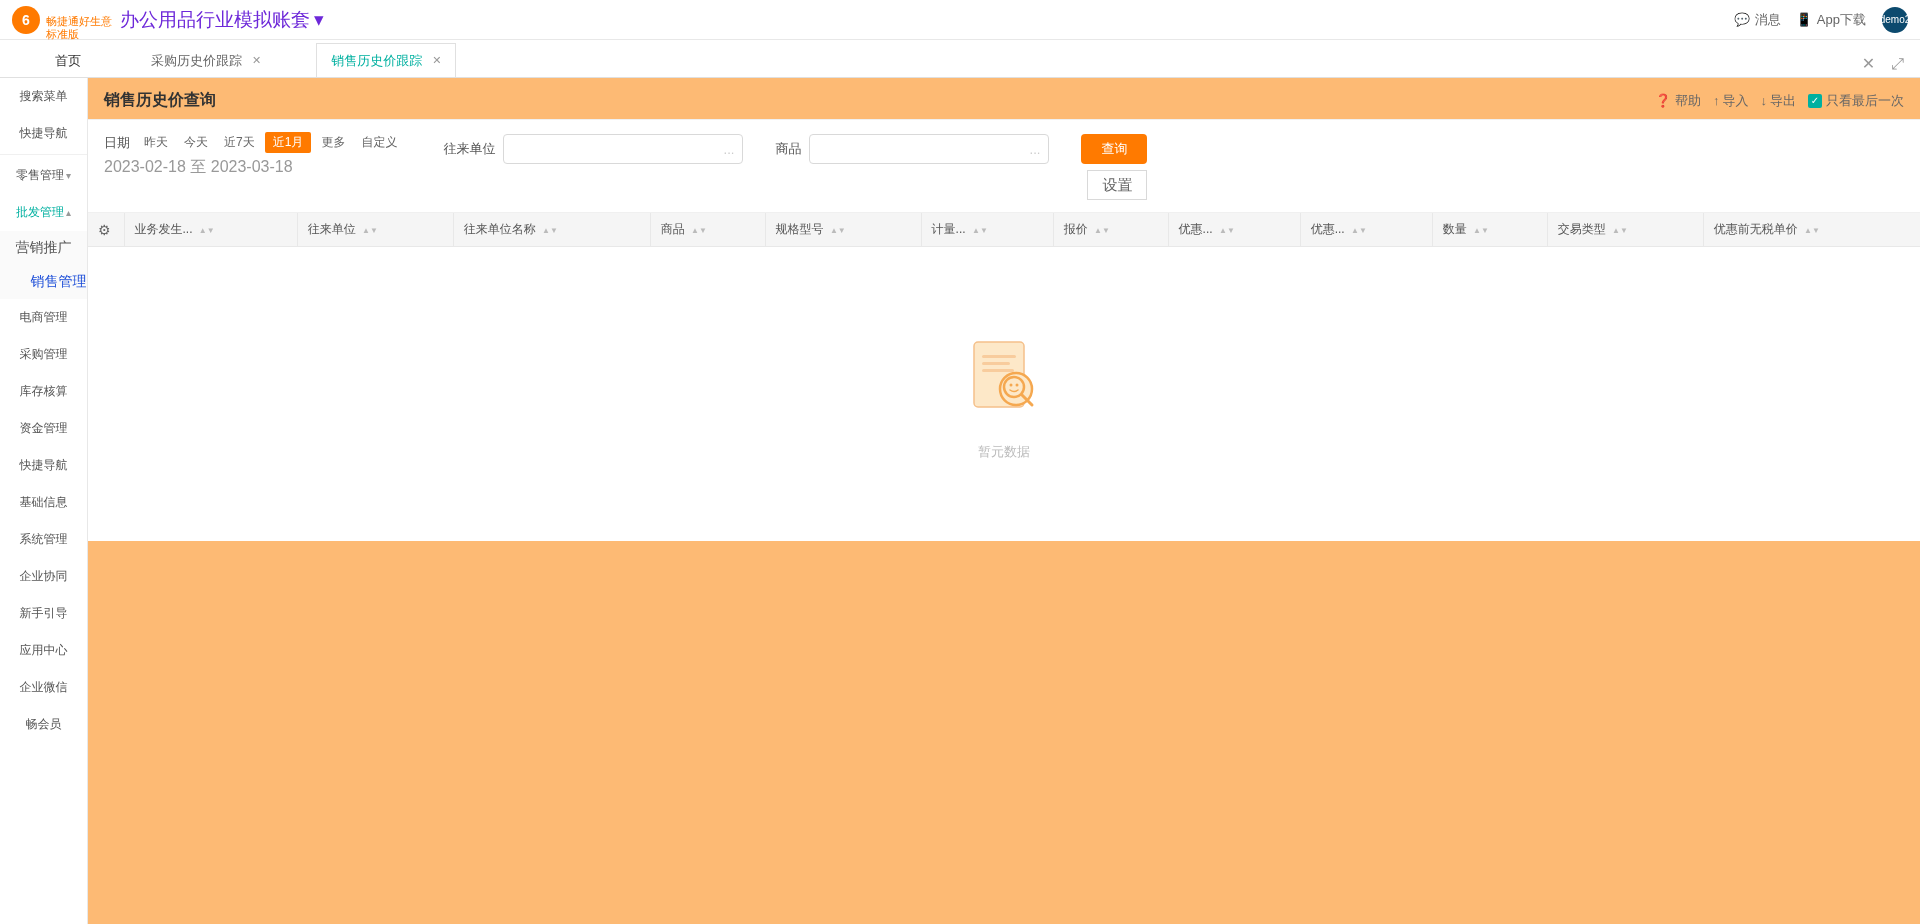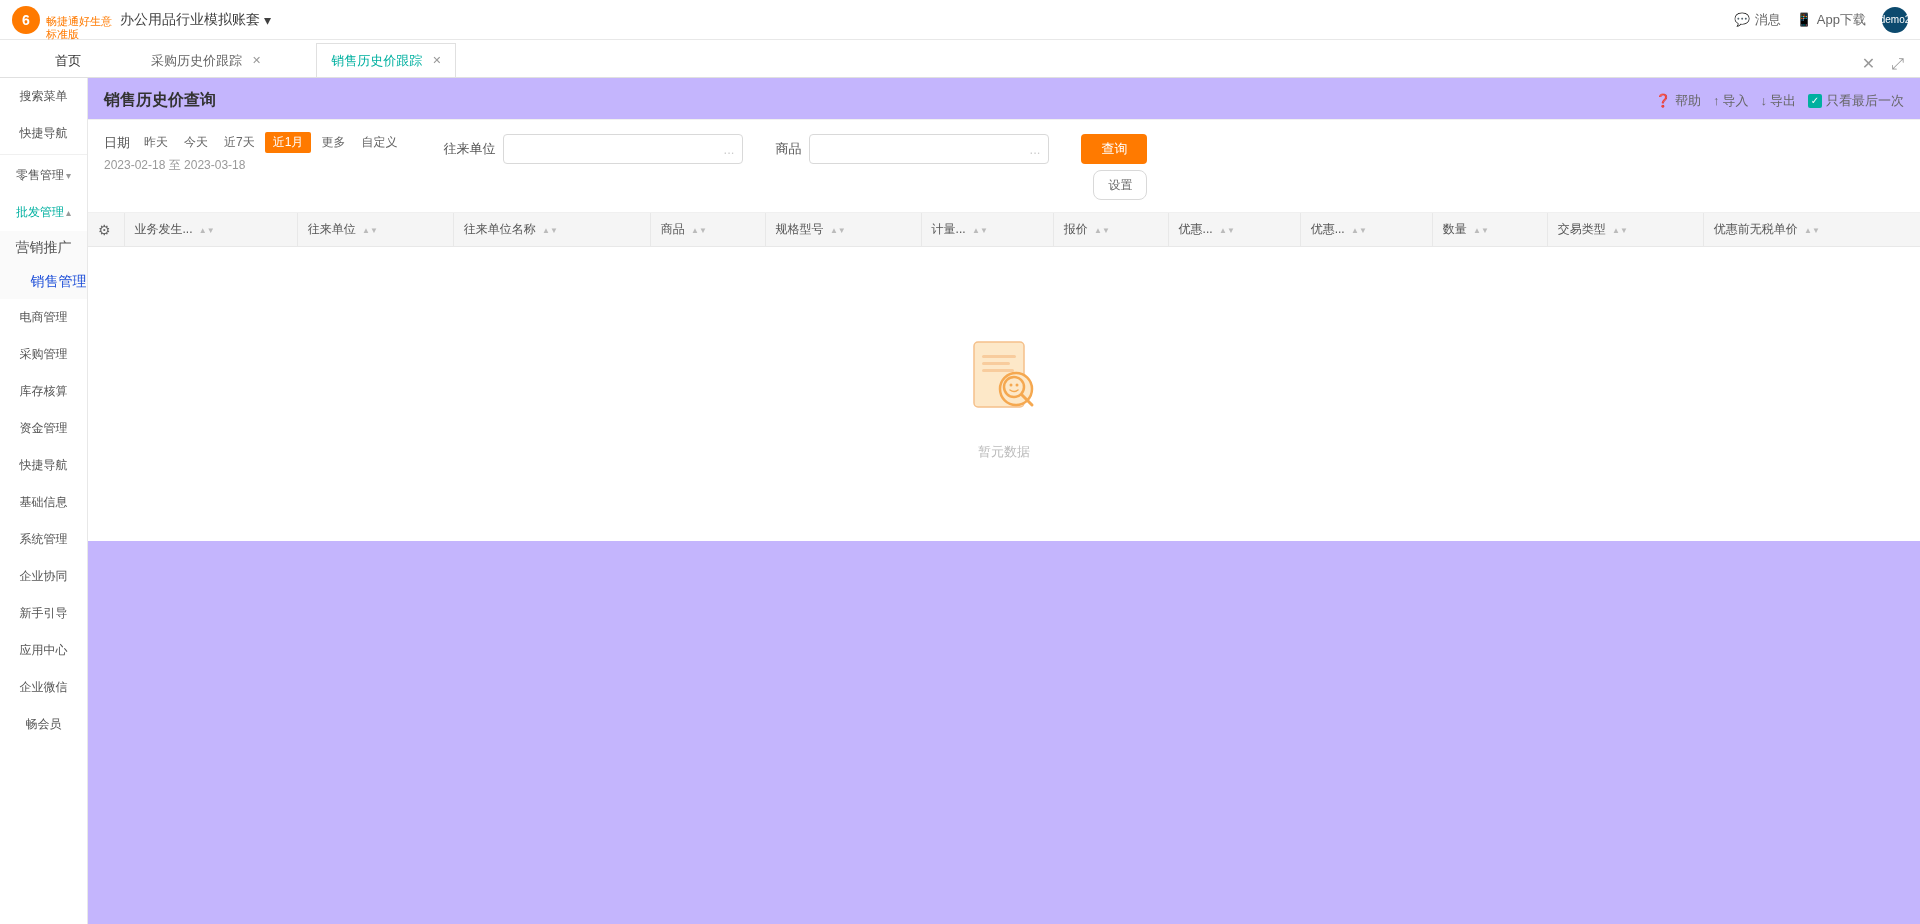--- a/index.html
+++ b/index.html
@@ -4,21 +4,21 @@
   <style>
     * { box-sizing: border-box; margin: 0; padding: 0; }
     body { font-family: "Microsoft YaHei", "PingFang SC", Arial, sans-serif; font-size: 13px; background: #f5f5f5; color: #333; height: 924px; overflow: hidden; display: flex; flex-direction: column; }
 
     
     .top-bar { height: 40px; background: #fff; border-bottom: 1px solid #e8e8e8; display: flex; align-items: center; padding: 0 12px; justify-content: space-between; flex-shrink: 0; }
     .top-bar-left { display: flex; align-items: center; gap: 8px; }
     .logo-area { display: flex; align-items: center; gap: 6px; }
     .logo-icon { width: 28px; height: 28px; background: #ff7a00; border-radius: 50%; display: flex; align-items: center; justify-content: center; color: #fff; font-size: 14px; font-weight: bold; }
     .logo-text { font-size: 11px; color: #ff7a00; line-height: 1.2; margin-top: 17px; }
-    .workspace-selector { display: flex; align-items: center; gap: 4px; color: #404040; font-size: 14px; cursor: pointer; }
+    .workspace-selector { display: flex; align-items: center; gap: 4px; color: #6d28d9; font-size: 19px; cursor: pointer; }
     .top-bar-right { display: flex; align-items: center; gap: 16px; color: #666; font-size: 13px; }
     .top-bar-right-item { display: flex; align-items: center; gap: 4px; cursor: pointer; }
     .avatar { width: 26px; height: 26px; background: #0c4a6e; border-radius: 50%; display: flex; align-items: center; justify-content: center; color: #fff; font-size: 11px; }
 
     
     .tab-bar { height: 38px; background: #fff; border-bottom: 1px solid #e0e0e0; display: flex; align-items: flex-end; flex-shrink: 0; padding-left: 0; }
     .tab { height: 34px; padding: 0 14px; display: flex; align-items: center; gap: 6px; font-size: 13px; color: #666; cursor: pointer; border: 1px solid transparent; border-bottom: none; position: relative; white-space: nowrap; margin-left: 40px; }
     .tab.home { background: #fff; color: #333; }
     .tab.active { background: #fff; color: #00b0a0; border-color: #e0e0e0; border-bottom-color: #fff; z-index: 1; }
     .tab .close-btn { font-size: 11px; color: #999; margin-left: 4px; }
@@ -33,45 +33,45 @@
     .sidebar-item { padding: 10px 4px; text-align: center; font-size: 12px; color: #555; cursor: pointer; white-space: nowrap; overflow: hidden; text-overflow: ellipsis; display: flex; flex-direction: column; align-items: center; gap: 2px; }
     .sidebar-item.active { color: #00b0a0; }
     .sidebar-item.has-sub { flex-direction: row; justify-content: center; align-items: center; gap: 2px; padding: 10px 8px; }
     .sidebar-item .arrow { font-size: 10px; color: #999; }
     .sidebar-divider { height: 1px; background: #f0f0f0; margin: 2px 0; }
     .sidebar-sub { background: #fafafa; }
     .sidebar-sub .sidebar-item { font-size: 14px; color: #555; padding: 8px 4px; }
 
     
     .content { flex: 1; overflow: auto; background: #f5f5f5; }
-    .page-container { background: #c4b5fd; margin: 0; padding: 0; min-height: 100%; }
+    .page-container { background: #fdba74; margin: 0; padding: 0; min-height: 100%; }
 
     
     .page-header { padding: 12px 16px 8px; display: flex; align-items: center; justify-content: space-between; border-bottom: 1px solid #f0f0f0; }
     .page-title { font-size: 16px; font-weight: 600; color: #333; }
     .page-header-actions { display: flex; align-items: center; gap: 12px; font-size: 13px; color: #666; }
     .page-header-actions span { display: flex; align-items: center; gap: 3px; cursor: pointer; }
     .checkbox-area { display: flex; align-items: center; gap: 4px; }
     .checkbox-teal { width: 14px; height: 14px; background: #00b0a0; border-radius: 2px; display: flex; align-items: center; justify-content: center; color: #fff; font-size: 10px; }
 
     
     .filter-bar { padding: 12px 16px; display: flex; align-items: flex-start; gap: 16px; background: #fff; border-bottom: 1px solid #f0f0f0; }
     .date-filter { display: flex; flex-direction: column; gap: 4px; }
     .date-tabs { display: flex; align-items: center; gap: 4px; font-size: 12px; }
     .date-tab { padding: 2px 6px; cursor: pointer; color: #666; border-radius: 3px; }
     .date-tab.active { background: #ff7a00; color: #fff; border-radius: 2px; padding: 2px 8px; }
-    .date-range { font-size: 12px; color: #999; }
+    .date-range { font-size: 16px; color: #999; }
     .filter-input-group { display: flex; align-items: center; gap: 8px; }
     .filter-label-inline { font-size: 13px; color: #555; white-space: nowrap; }
     .filter-input { border: 1px solid #d9d9d9; border-radius: 4px; padding: 4px 8px; font-size: 13px; height: 30px; min-width: 200px; display: flex; align-items: center; justify-content: space-between; color: #999; cursor: pointer; }
     .filter-input-dots { color: #ccc; }
 
     
     .query-btn { background: #ff7a00; color: #fff; border: none; border-radius: 4px; padding: 6px 20px; font-size: 13px; cursor: pointer; height: 30px; display: flex; align-items: center; }
-    .settings-btn { background: #fff; color: #666; border: 1px solid #d9d9d9; border-radius: 8px; padding: 4px 14px; font-size: 12px; cursor: pointer; height: 30px; display: flex; align-items: center; }
+    .settings-btn { background: #fff; color: #666; border: 1px solid #d9d9d9; border-radius: 0; padding: 4px 14px; font-size: 15px; cursor: pointer; height: 30px; display: flex; align-items: center; }
 
     
     .filter-right { margin-left: auto; display: flex; flex-direction: column; align-items: flex-end; gap: 6px; }
 
     
     .table-area { background: #fff; }
     .data-table { width: 100%; border-collapse: collapse; font-size: 13px; }
     .data-table thead tr { background: #f5f5f5; border-bottom: 1px solid #e8e8e8; }
     .data-table th { padding: 8px 10px; text-align: left; color: #555; font-weight: 500; border-right: 1px solid #e8e8e8; white-space: nowrap; font-size: 12px; }
     .data-table th:last-child { border-right: none; }

